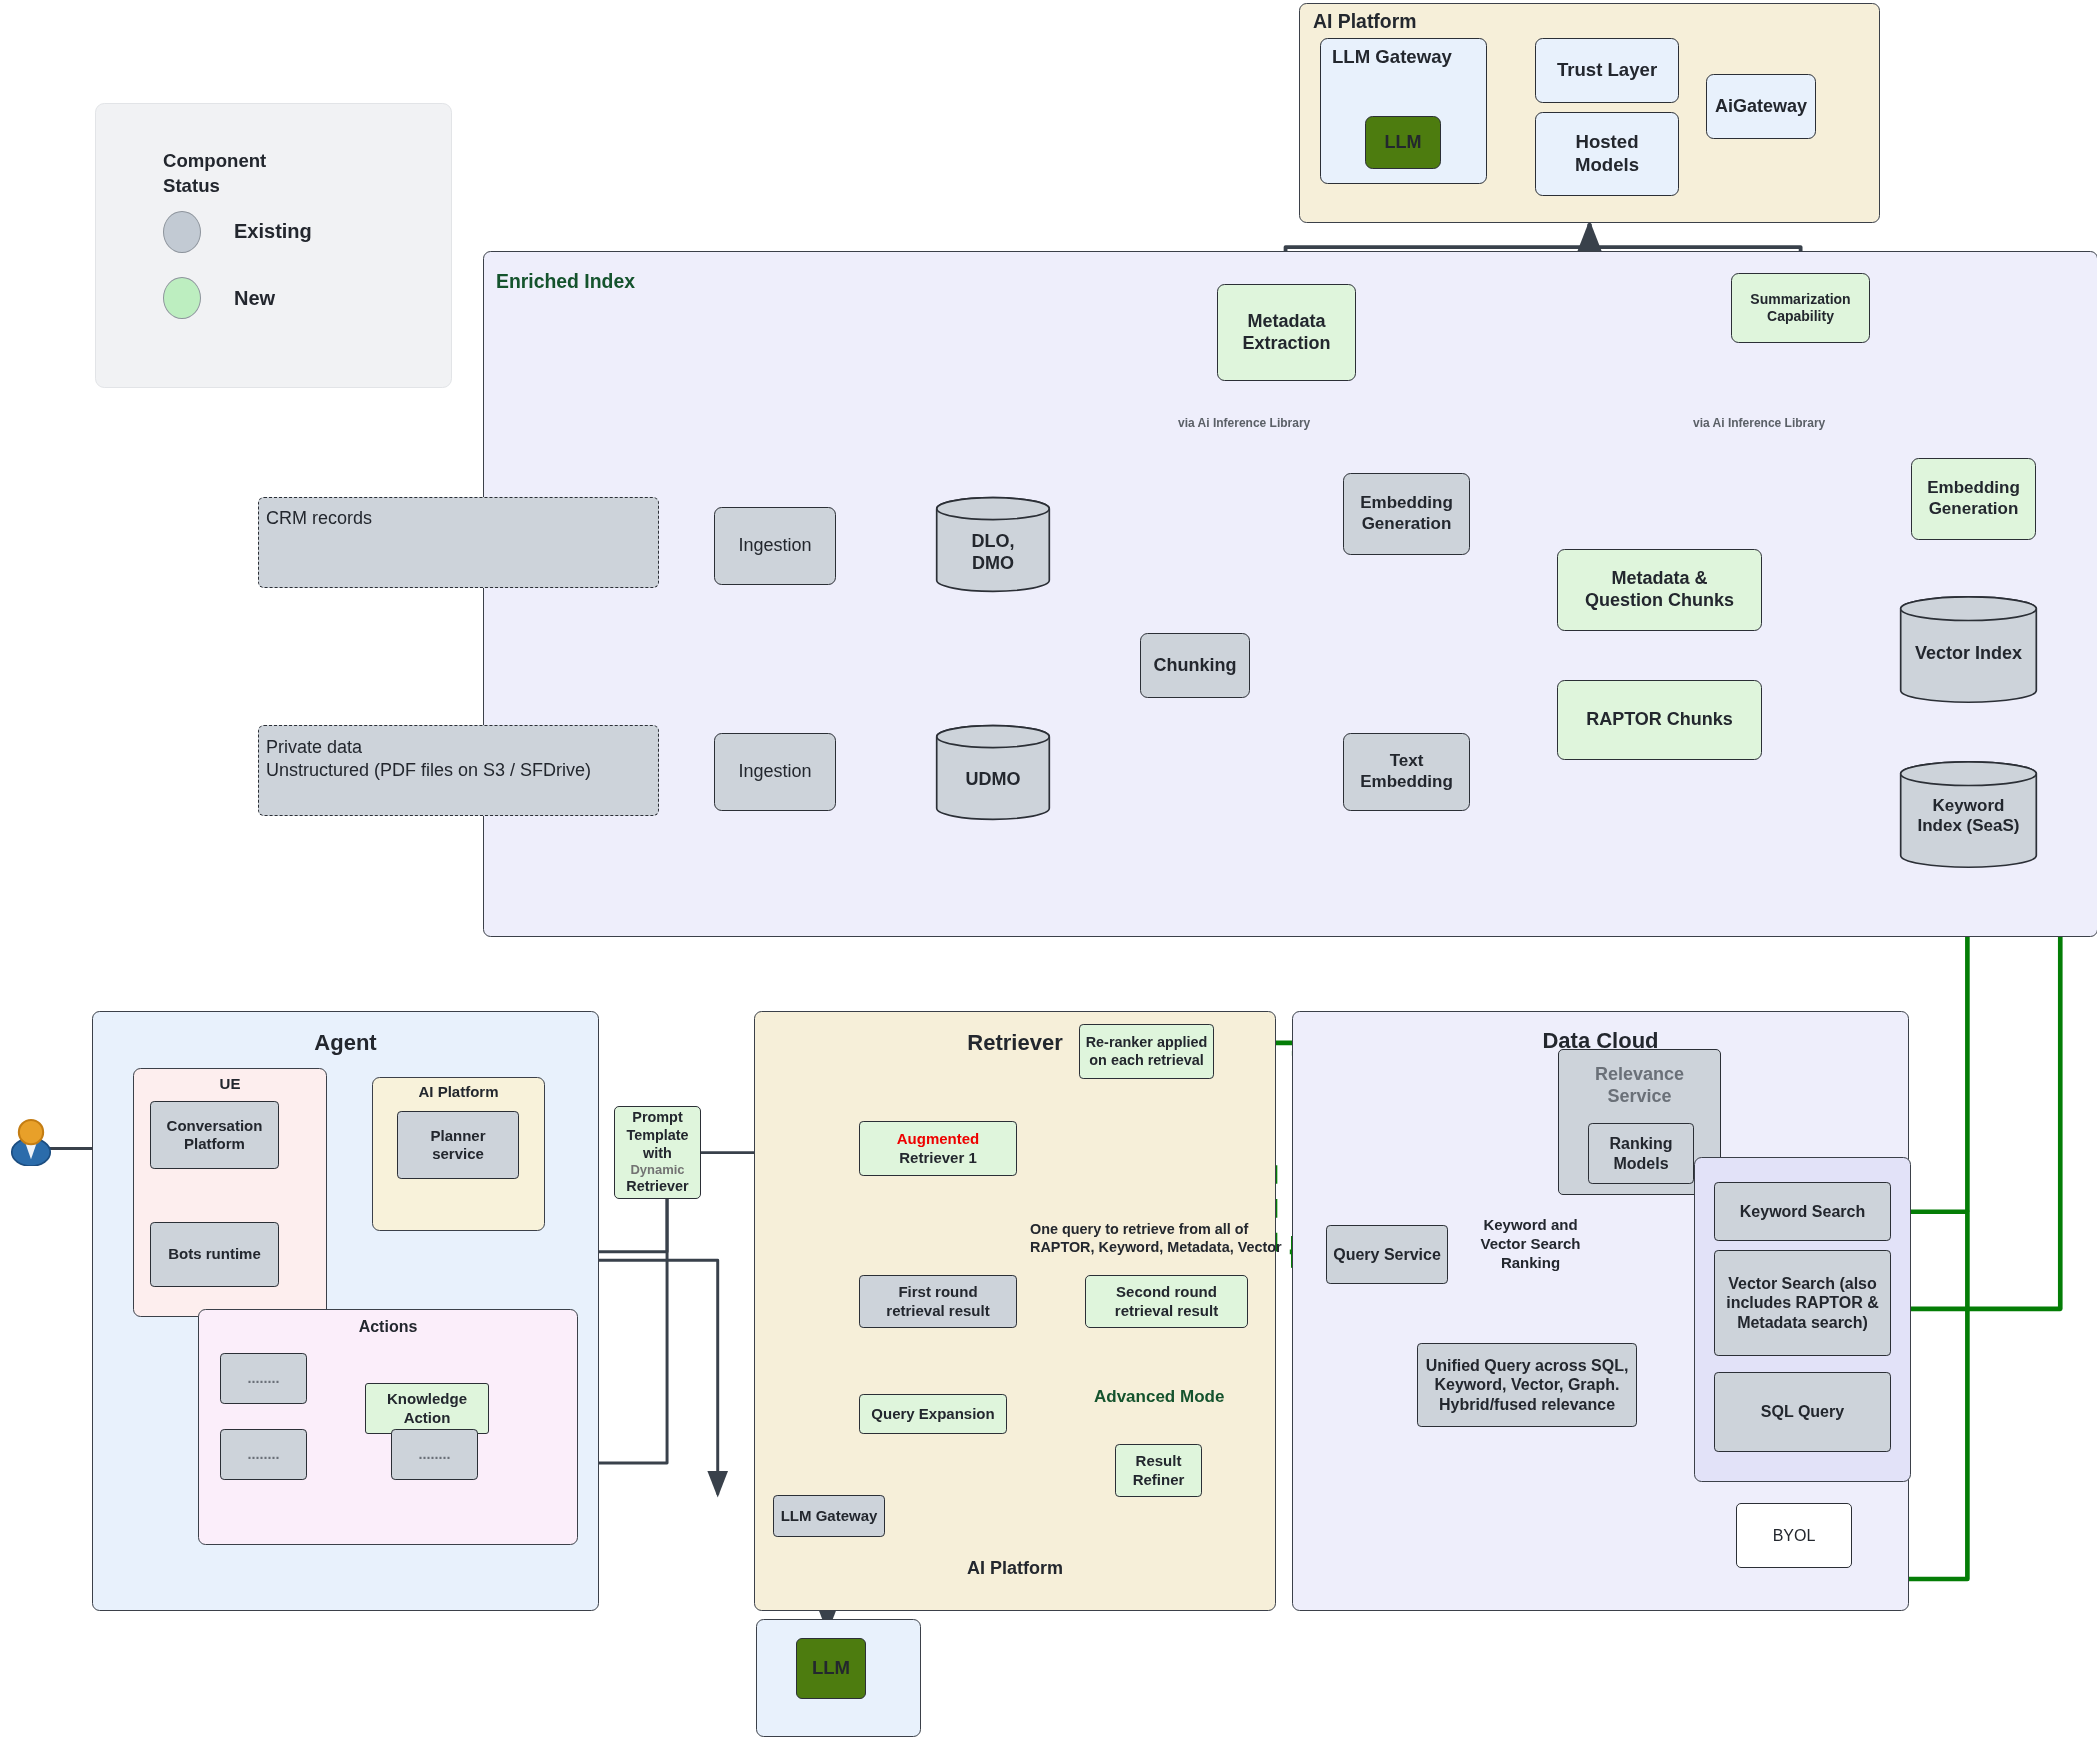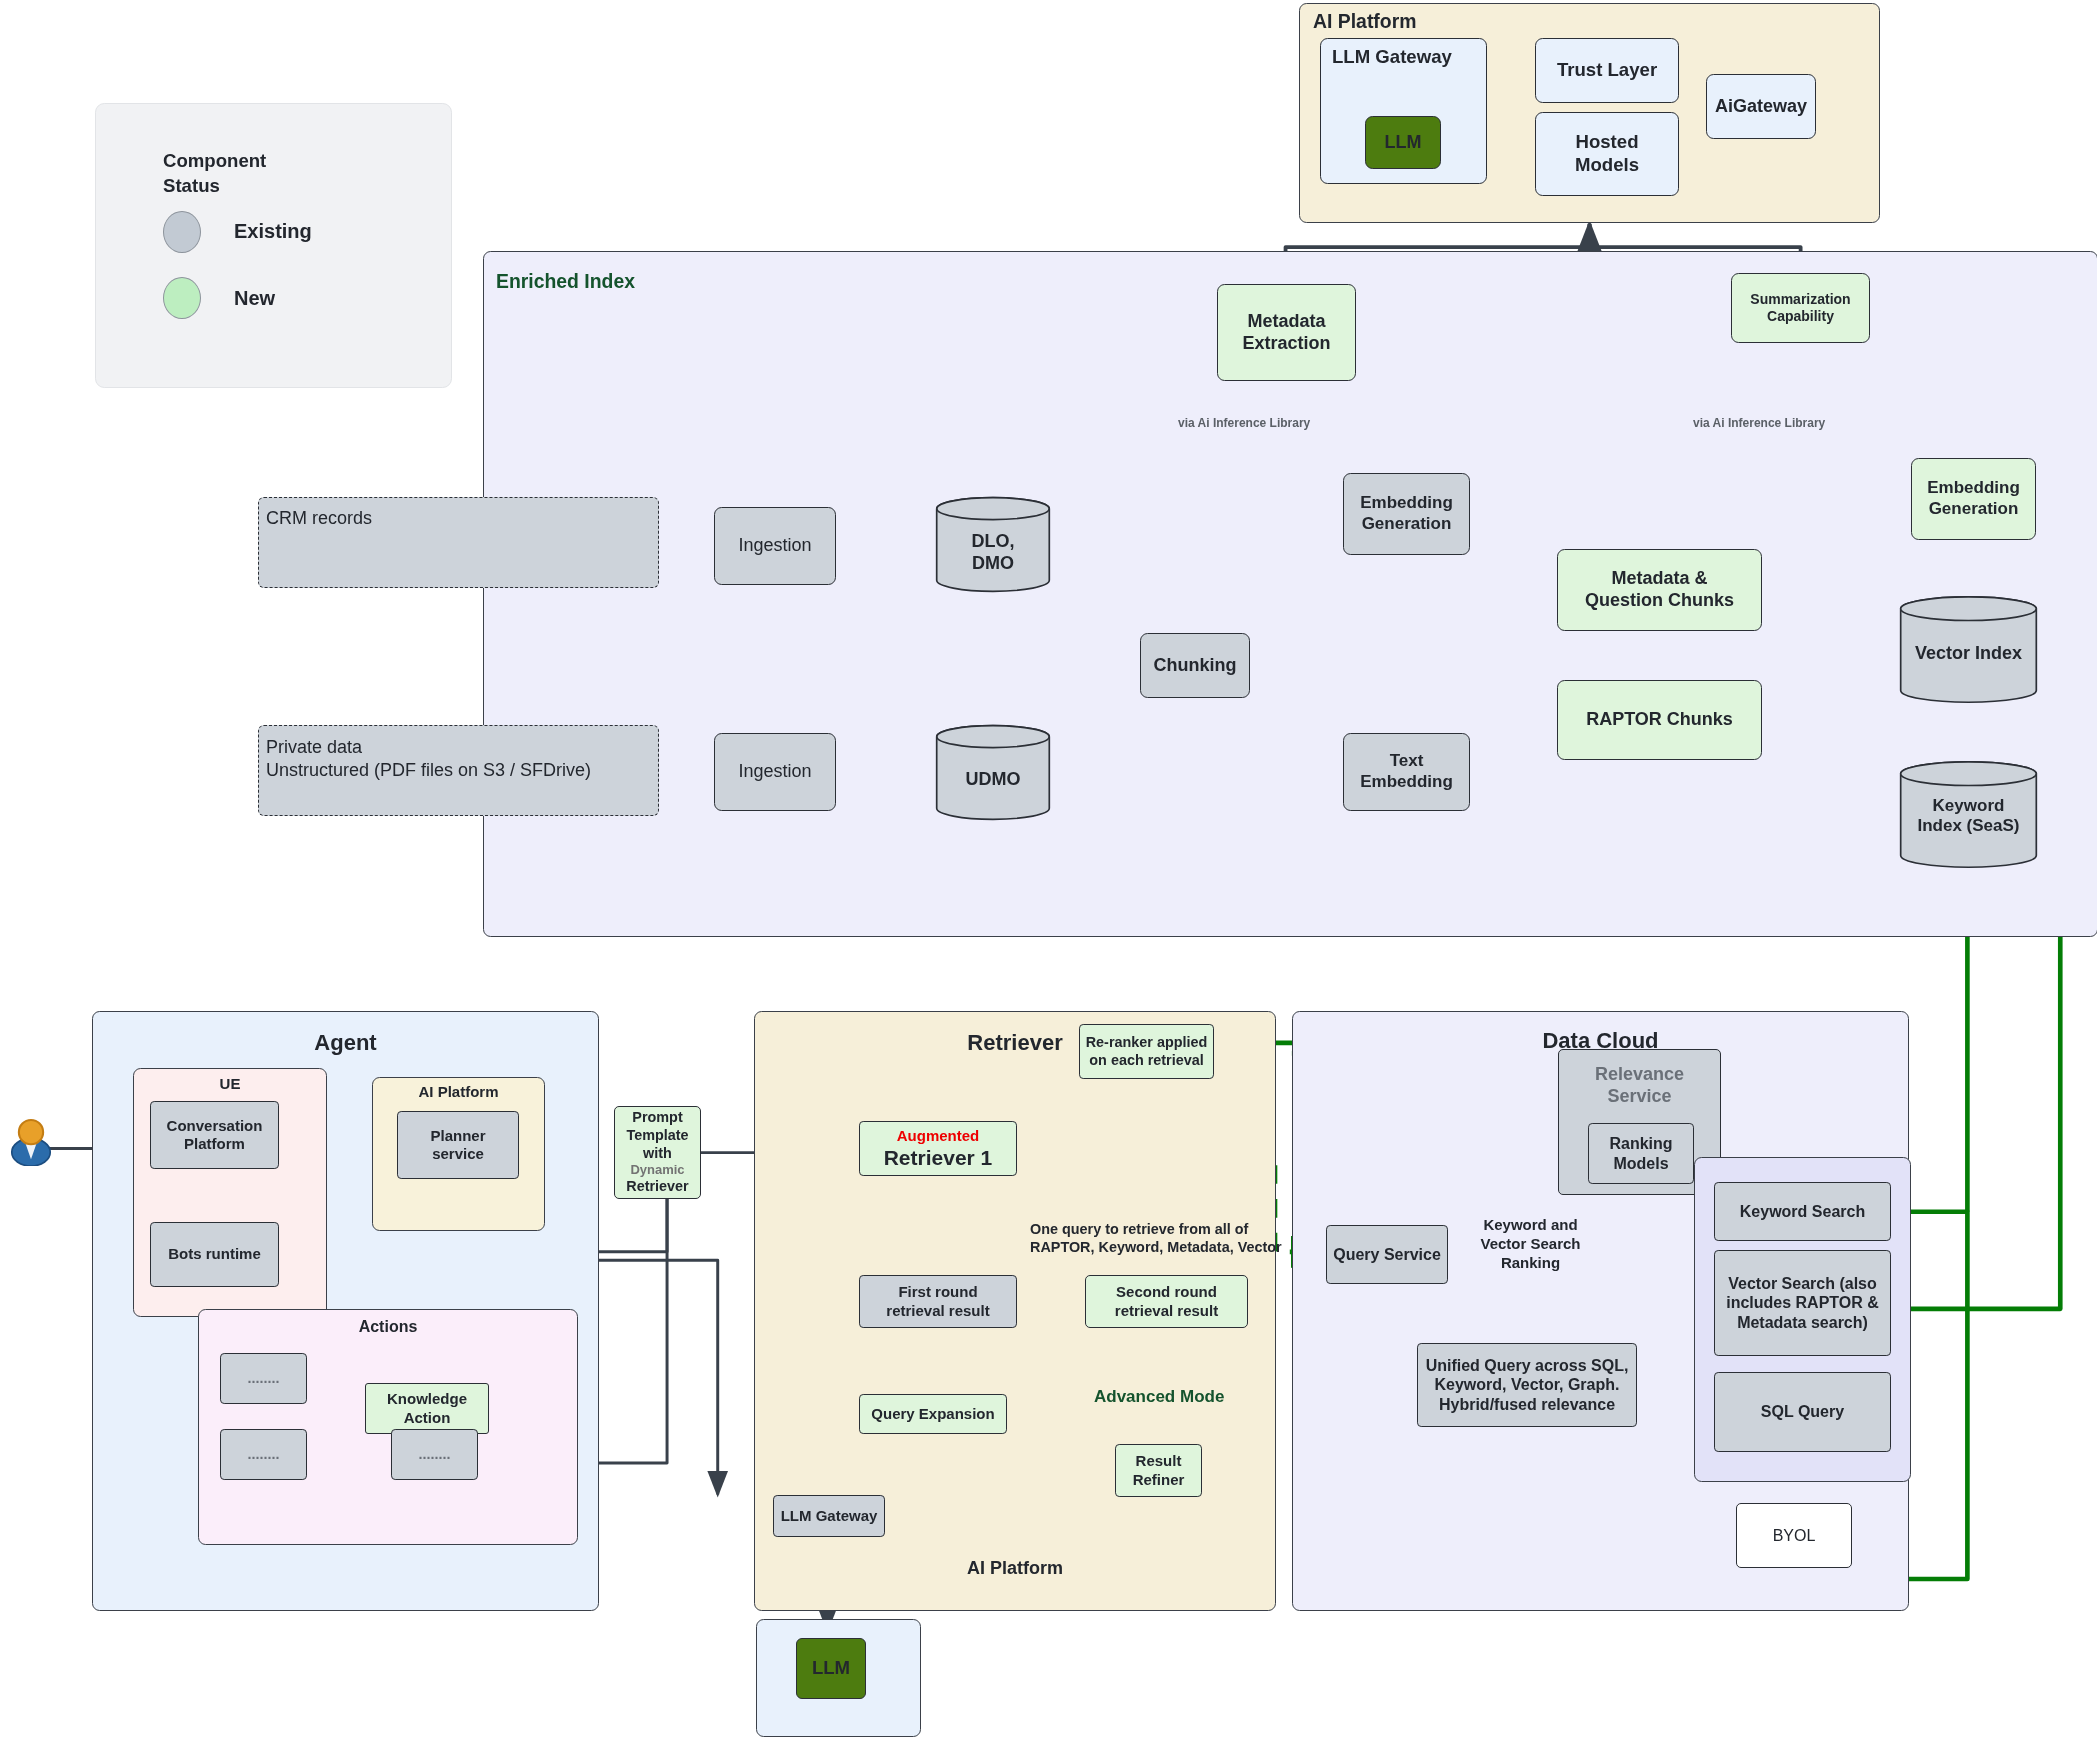--- a/index.html
+++ b/index.html
@@ -262,21 +262,21 @@
 Template with</span>
     <span style="font-size:13px;color:#737373;">Dynamic</span>
     <span style="font-size:14.4px;">Retriever</span>
   </div>
 
   <div class="node green" style="left:1079px;top:1024px;width:135px;height:55px;font-size:14.4px;white-space:pre-line;border-width:0.8px;border-radius:4.2px;">Re-ranker applied
 on each retrieval</div>
 
   <div class="node green" style="left:859px;top:1121px;width:158px;height:55px;font-size:0;flex-direction:column;border-width:0.8px;border-radius:4.2px;">
     <span style="font-size:15px;color:#ee0000;">Augmented</span>
-    <span style="font-size:21px;">Retriever 1</span>
+    <span style="font-size:15px;">Retriever 1</span>
   </div>
 
   <div class="lbl" style="left:1030px;top:1220px;font-size:14.4px;white-space:pre-line;line-height:1.25;">One query to retrieve from all of
 RAPTOR, Keyword, Metadata, Vector</div>
 
   <div class="node grey" style="left:859px;top:1275px;width:158px;height:53px;font-size:15px;white-space:pre-line;border-width:0.8px;border-radius:4.2px;">First round
 retrieval result</div>
   <div class="node green" style="left:1085px;top:1275px;width:163px;height:53px;font-size:15px;white-space:pre-line;border-width:0.8px;border-radius:5px;">Second round
 retrieval result</div>
   <div class="node green" style="left:859px;top:1394px;width:148px;height:40px;font-size:15px;border-width:0.8px;border-radius:4.2px;">Query Expansion</div>

